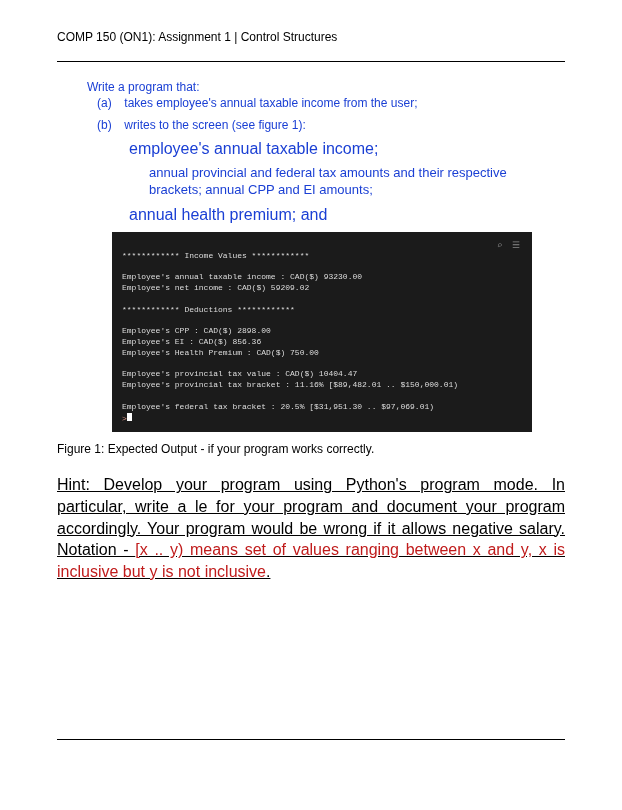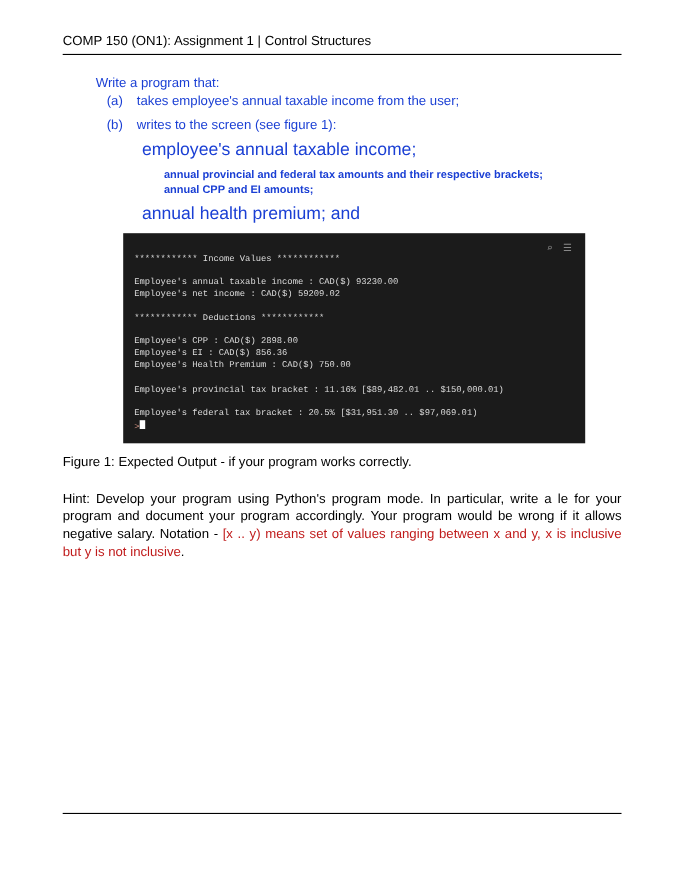--- a/index.html
+++ b/index.html
@@ -9,21 +9,21 @@
       background:#fff;
       font-family:Arial, Helvetica, sans-serif;
       color:#000;
       position:relative;
     }
     .page {
       padding:30px 57px 0 57px;
     }
     .header-line {
       font-size:12px;
-      padding-bottom:5px;
+      padding-bottom:17px;
       border-bottom:1.5px solid #000;
       margin-bottom:18px;
     }
     .intro {
       color:#1a3fd4;
       font-size:12px;
       margin-left:30px;
       margin-bottom:2px;
     }
     .list-item {
@@ -34,26 +34,25 @@
     }
     .li-marker { display:inline-block; width:24px; }
     .sub1 {
       color:#1a3fd4;
       font-size:16px;
       margin-left:72px;
       margin-bottom:7px;
     }
     .sub2 {
       color:#1a3fd4;
-      font-size:10px;
+      font-size:13px;
       margin-left:92px;
       margin-bottom:7px;
       padding-right:40px;
       line-height:1.3;
-      font-weight:bold;
     }
     .terminal {
       background:#1b1b1b;
       color:#ddd;
       font-family:"Courier New", monospace;
       font-size:8px;
       line-height:1.35;
       margin:8px 0 10px 55px;
       padding:8px 10px;
       width:420px;
@@ -72,23 +71,24 @@
       background:#fff;
       vertical-align:baseline;
     }
     .terminal .prompt { color:#d98; }
     .caption {
       text-align:left;
       font-size:12px;
       margin:8px 0 18px 0;
     }
     .hint {
-      font-size:12px;
+      font-size:16px;
       text-align:justify;
       line-height:1.35;
+      text-decoration:underline;
     }
     .hint .red { color:#c01b1b; }
     .footer-rule {
       position:absolute;
       bottom:70px;
       left:57px;
       right:57px;
       border-top:1.5px solid #000;
     }
   </style>
@@ -122,20 +122,21 @@
     <div>&nbsp;</div>
     <div>Employee's annual taxable income : CAD($) 93230.00</div>
     <div>Employee's net income : CAD($) 59209.02</div>
     <div>&nbsp;</div>
     <div>************ Deductions ************</div>
     <div>&nbsp;</div>
     <div>Employee's CPP : CAD($) 2898.00</div>
     <div>Employee's EI : CAD($) 856.36</div>
     <div>Employee's Health Premium : CAD($) 750.00</div>
     <div>&nbsp;</div>
+    <div>Employee's provincial tax value : CAD($) 10404.47</div>
     <div>Employee's provincial tax bracket : 11.16% [$89,482.01 .. $150,000.01)</div>
     <div>&nbsp;</div>
     <div>Employee's federal tax bracket : 20.5% [$31,951.30 .. $97,069.01)</div>
     <div><span class="prompt">&gt;</span><span class="cursor"></span></div>
   </div>
 
   <div class="caption">Figure 1: Expected Output - if your program works correctly.</div>
 
   <div class="hint">
     <span>Hint: Develop your program using Python's program mode. In particular, write a le for your program and document your program accordingly. Your program would be wrong if it allows negative salary. Notation - </span><span class="red">[x .. y) means set of values ranging between x and y, x is inclusive but y is not inclusive</span><span>.</span>

